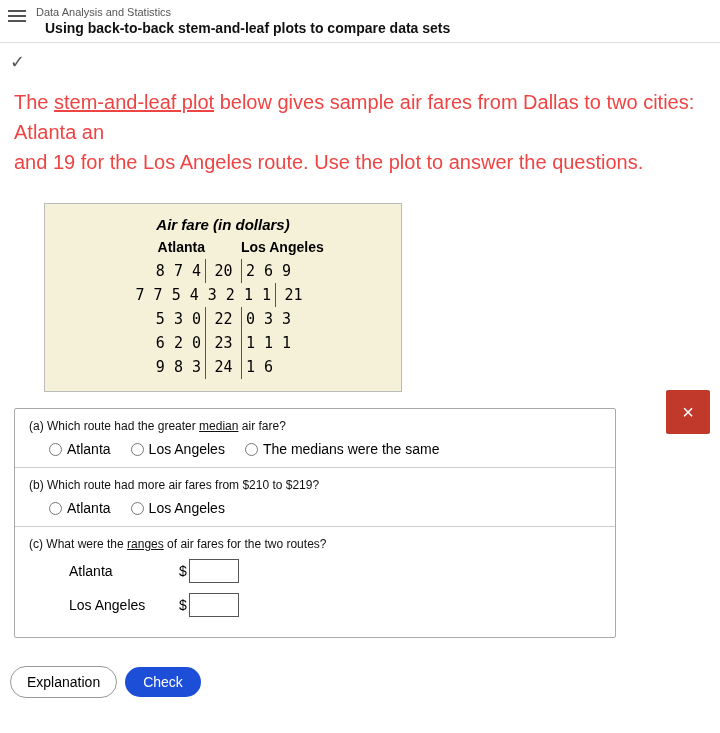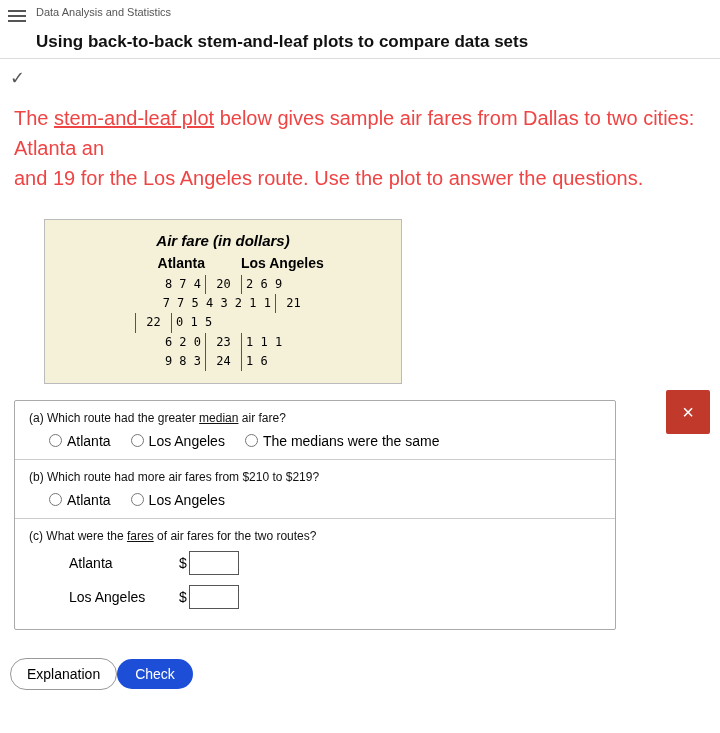--- a/index.html
+++ b/index.html
@@ -12,30 +12,31 @@
       overflow-x: hidden;
     }
 
     
     .header-bar {
       background: #fff;
       border-bottom: 1px solid #ddd;
       padding: 6px 10px 6px 36px;
       display: flex;
       flex-direction: column;
-      gap: 14px;
+      gap: 2px;
     }
     .header-subtitle {
       font-size: 11px;
       color: #555;
     }
     .header-title {
-      font-size: 17px;
+      font-size: 14px;
       font-weight: bold;
       color: #111;
+      margin-left: 9px;
     }
 
     
     .hamburger {
       position: absolute;
       top: 10px;
       left: 8px;
       display: flex;
       flex-direction: column;
       gap: 3px;
@@ -109,21 +110,21 @@
     .col-la-header {
       font-weight: bold;
       font-size: 14px;
       text-align: left;
       width: 140px;
     }
     .stem-leaf-row {
       display: flex;
       align-items: center;
       justify-content: center;
-      font-size: 12px;
+      font-size: 15px;
       font-family: monospace;
       line-height: 1.6;
     }
     .cell-left {
       text-align: right;
       width: 140px;
       padding-right: 4px;
     }
     .cell-stem {
       width: 36px;
@@ -219,21 +220,21 @@
       display: flex;
       align-items: center;
       justify-content: center;
       cursor: pointer;
       border-radius: 2px;
     }
 
     
     .bottom-bar {
       display: flex;
-      gap: 0;
+      gap: 8px;
       padding: 8px 10px;
       align-items: center;
     }
     .btn-explanation {
       background: #fff;
       border: 1px solid #999;
       border-radius: 20px;
       padding: 7px 16px;
       font-size: 14px;
       cursor: pointer;
@@ -287,22 +288,23 @@
           <div class="stem-leaf-row">
       <div class="cell-left">8 7 4</div>
       <div class="cell-stem">20</div>
       <div class="cell-right">2 6 9</div>
     </div>
           <div class="stem-leaf-row">
       <div class="cell-left">7 7 5 4 3 2 1 1</div>
       <div class="cell-stem">21</div>
     </div>
           <div class="stem-leaf-row">
+      <div class="cell-left">5 3 0</div>
       <div class="cell-stem">22</div>
-      <div class="cell-right">0 1 5</div>
+      <div class="cell-right">0 3 3</div>
     </div>
           <div class="stem-leaf-row">
       <div class="cell-left">6 2 0</div>
       <div class="cell-stem">23</div>
       <div class="cell-right">1 1 1</div>
     </div>
           <div class="stem-leaf-row">
       <div class="cell-left">9 8 3</div>
       <div class="cell-stem">24</div>
       <div class="cell-right">1 6</div>
@@ -339,21 +341,21 @@
             <input type="radio" name="qb" style=""> Atlanta
           </label>
           <label class="radio-option">
             <input type="radio" name="qb" style=""> Los Angeles
           </label>
         </div>
       </div>
 
       <div class="question-section">
         <div class="question-text">
-          (c) What were the <span class="underline">fares</span> of air fares for the two routes?
+          (c) What were the <span class="underline">ranges</span> of air fares for the two routes?
         </div>
         <div class="input-row">
           <span class="city-label">Atlanta</span>
           <div class="dollar-input-wrapper">
             <span class="dollar-sign">$</span>
             <input type="text" class="dollar-input" value="" style="">
           </div>
         </div>
         <div class="input-row">
           <span class="city-label">Los Angeles</span>

